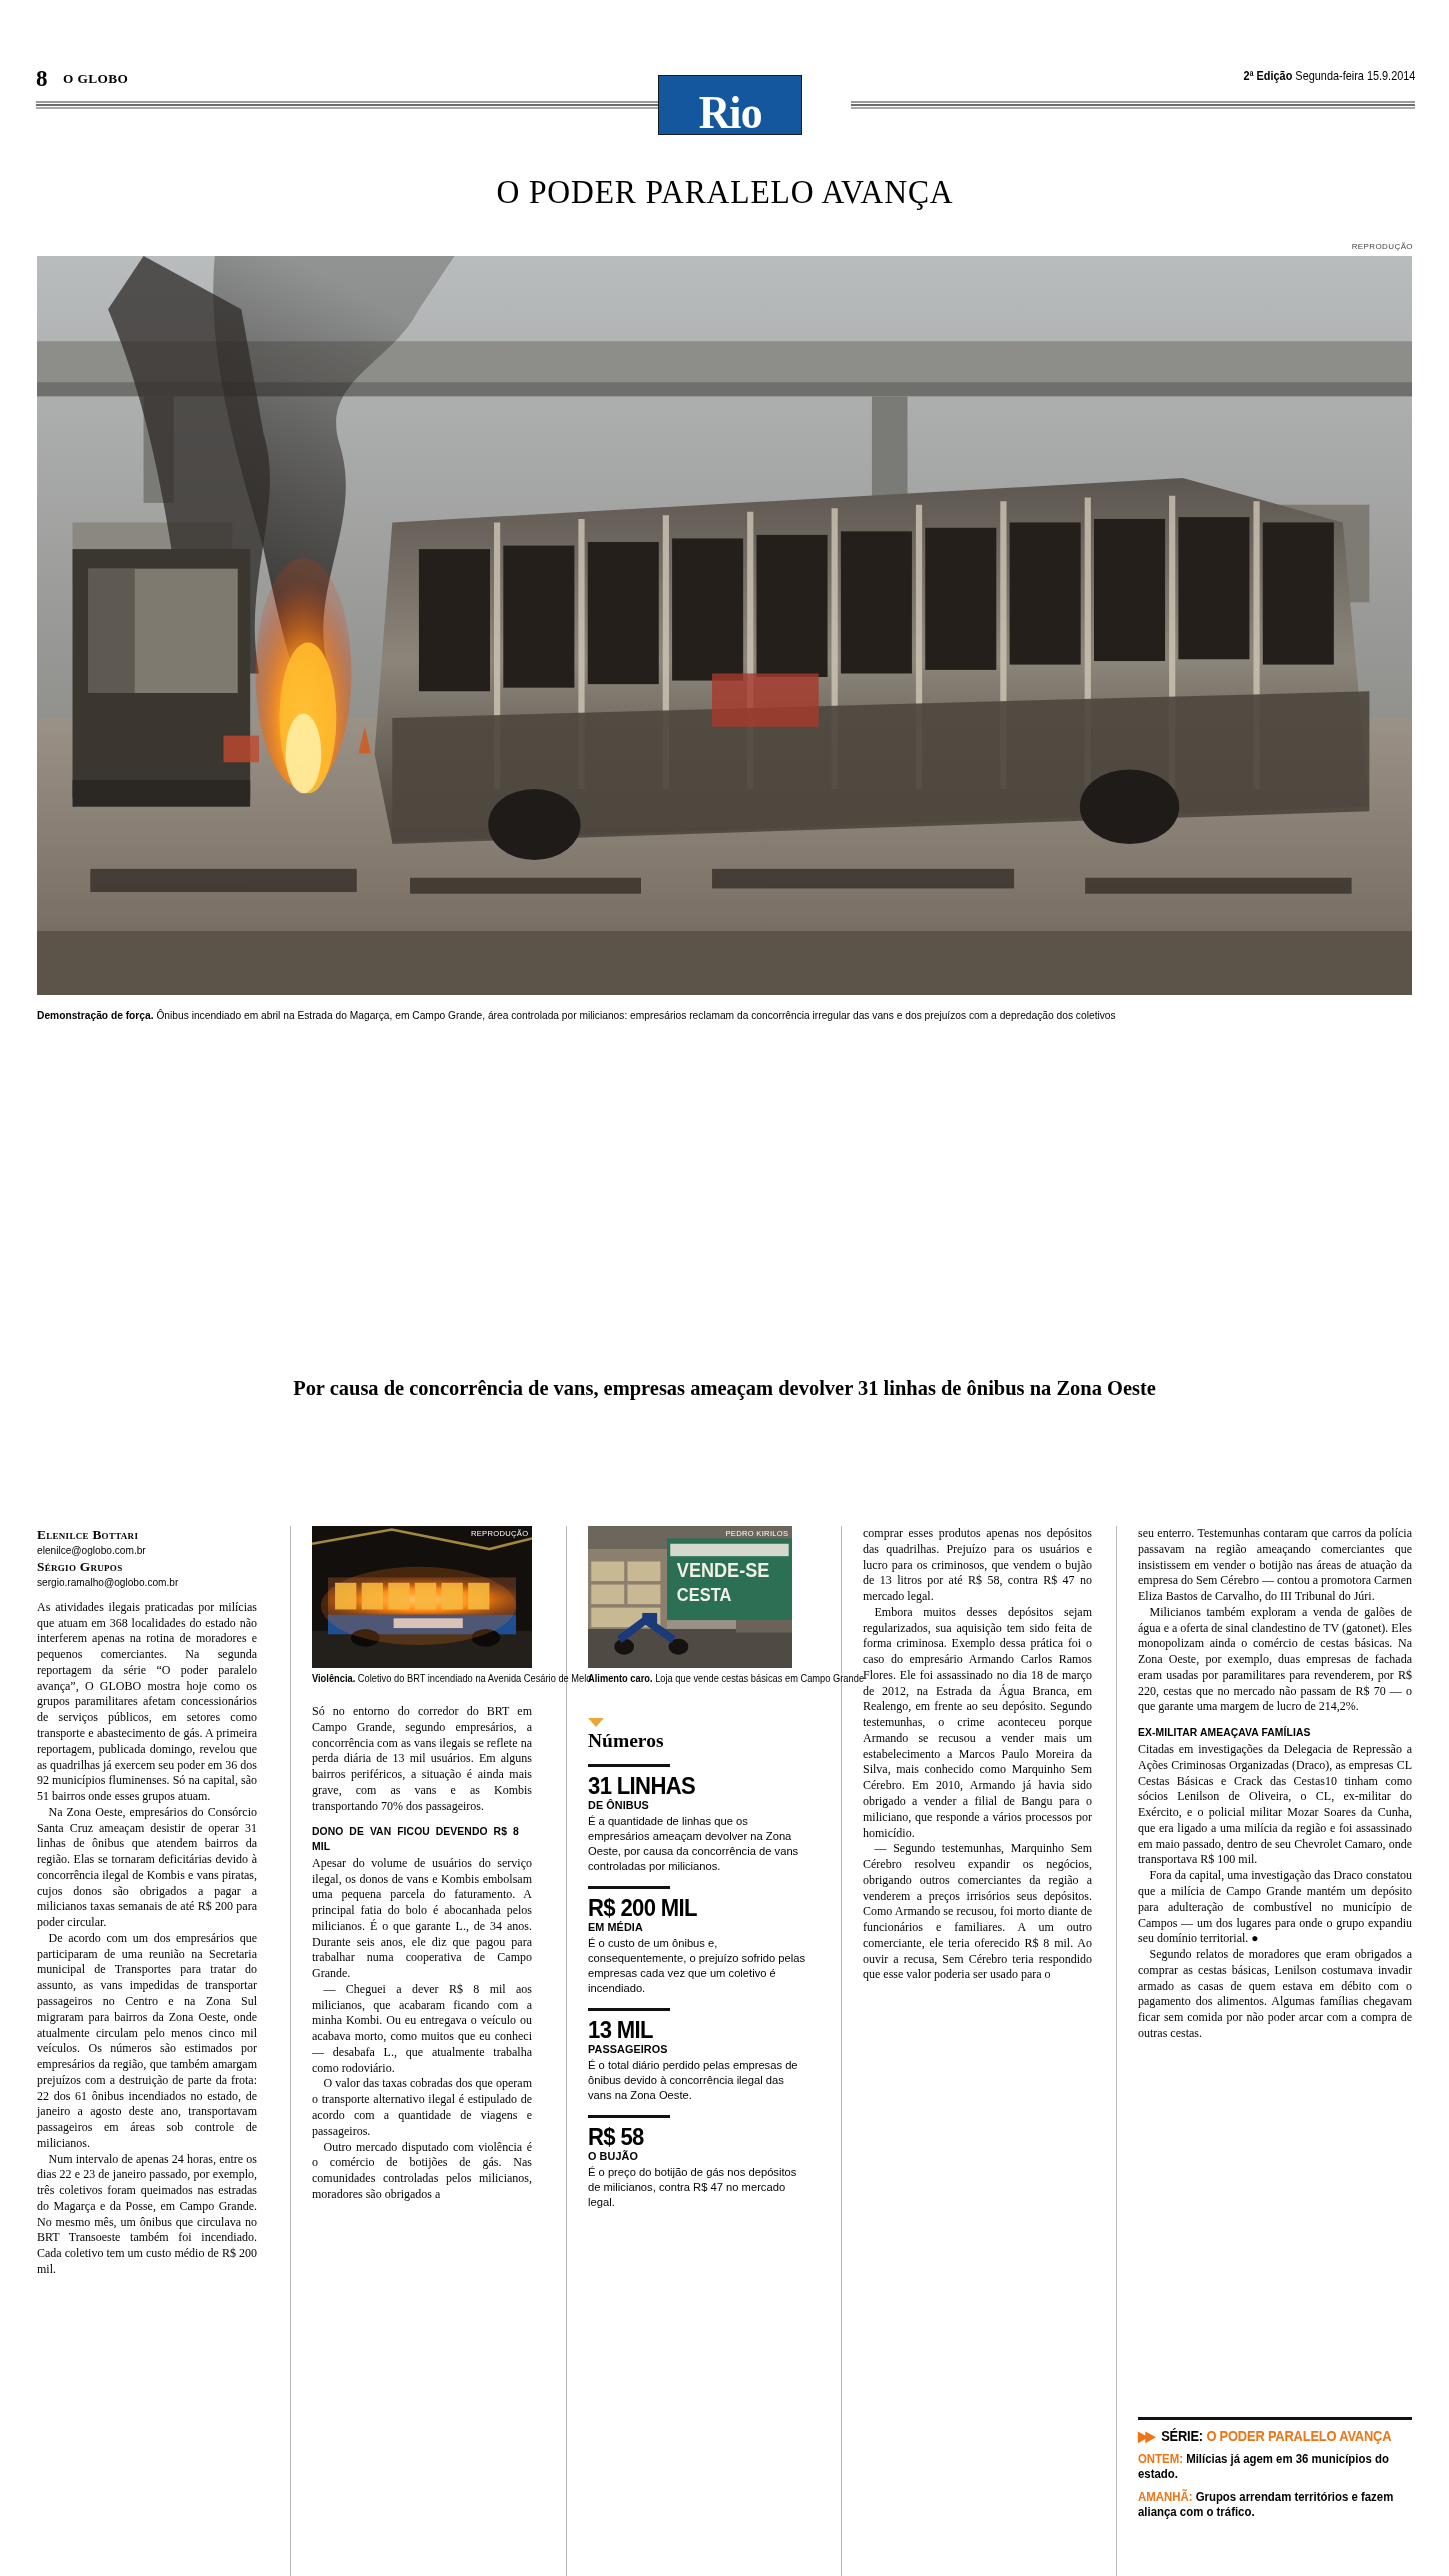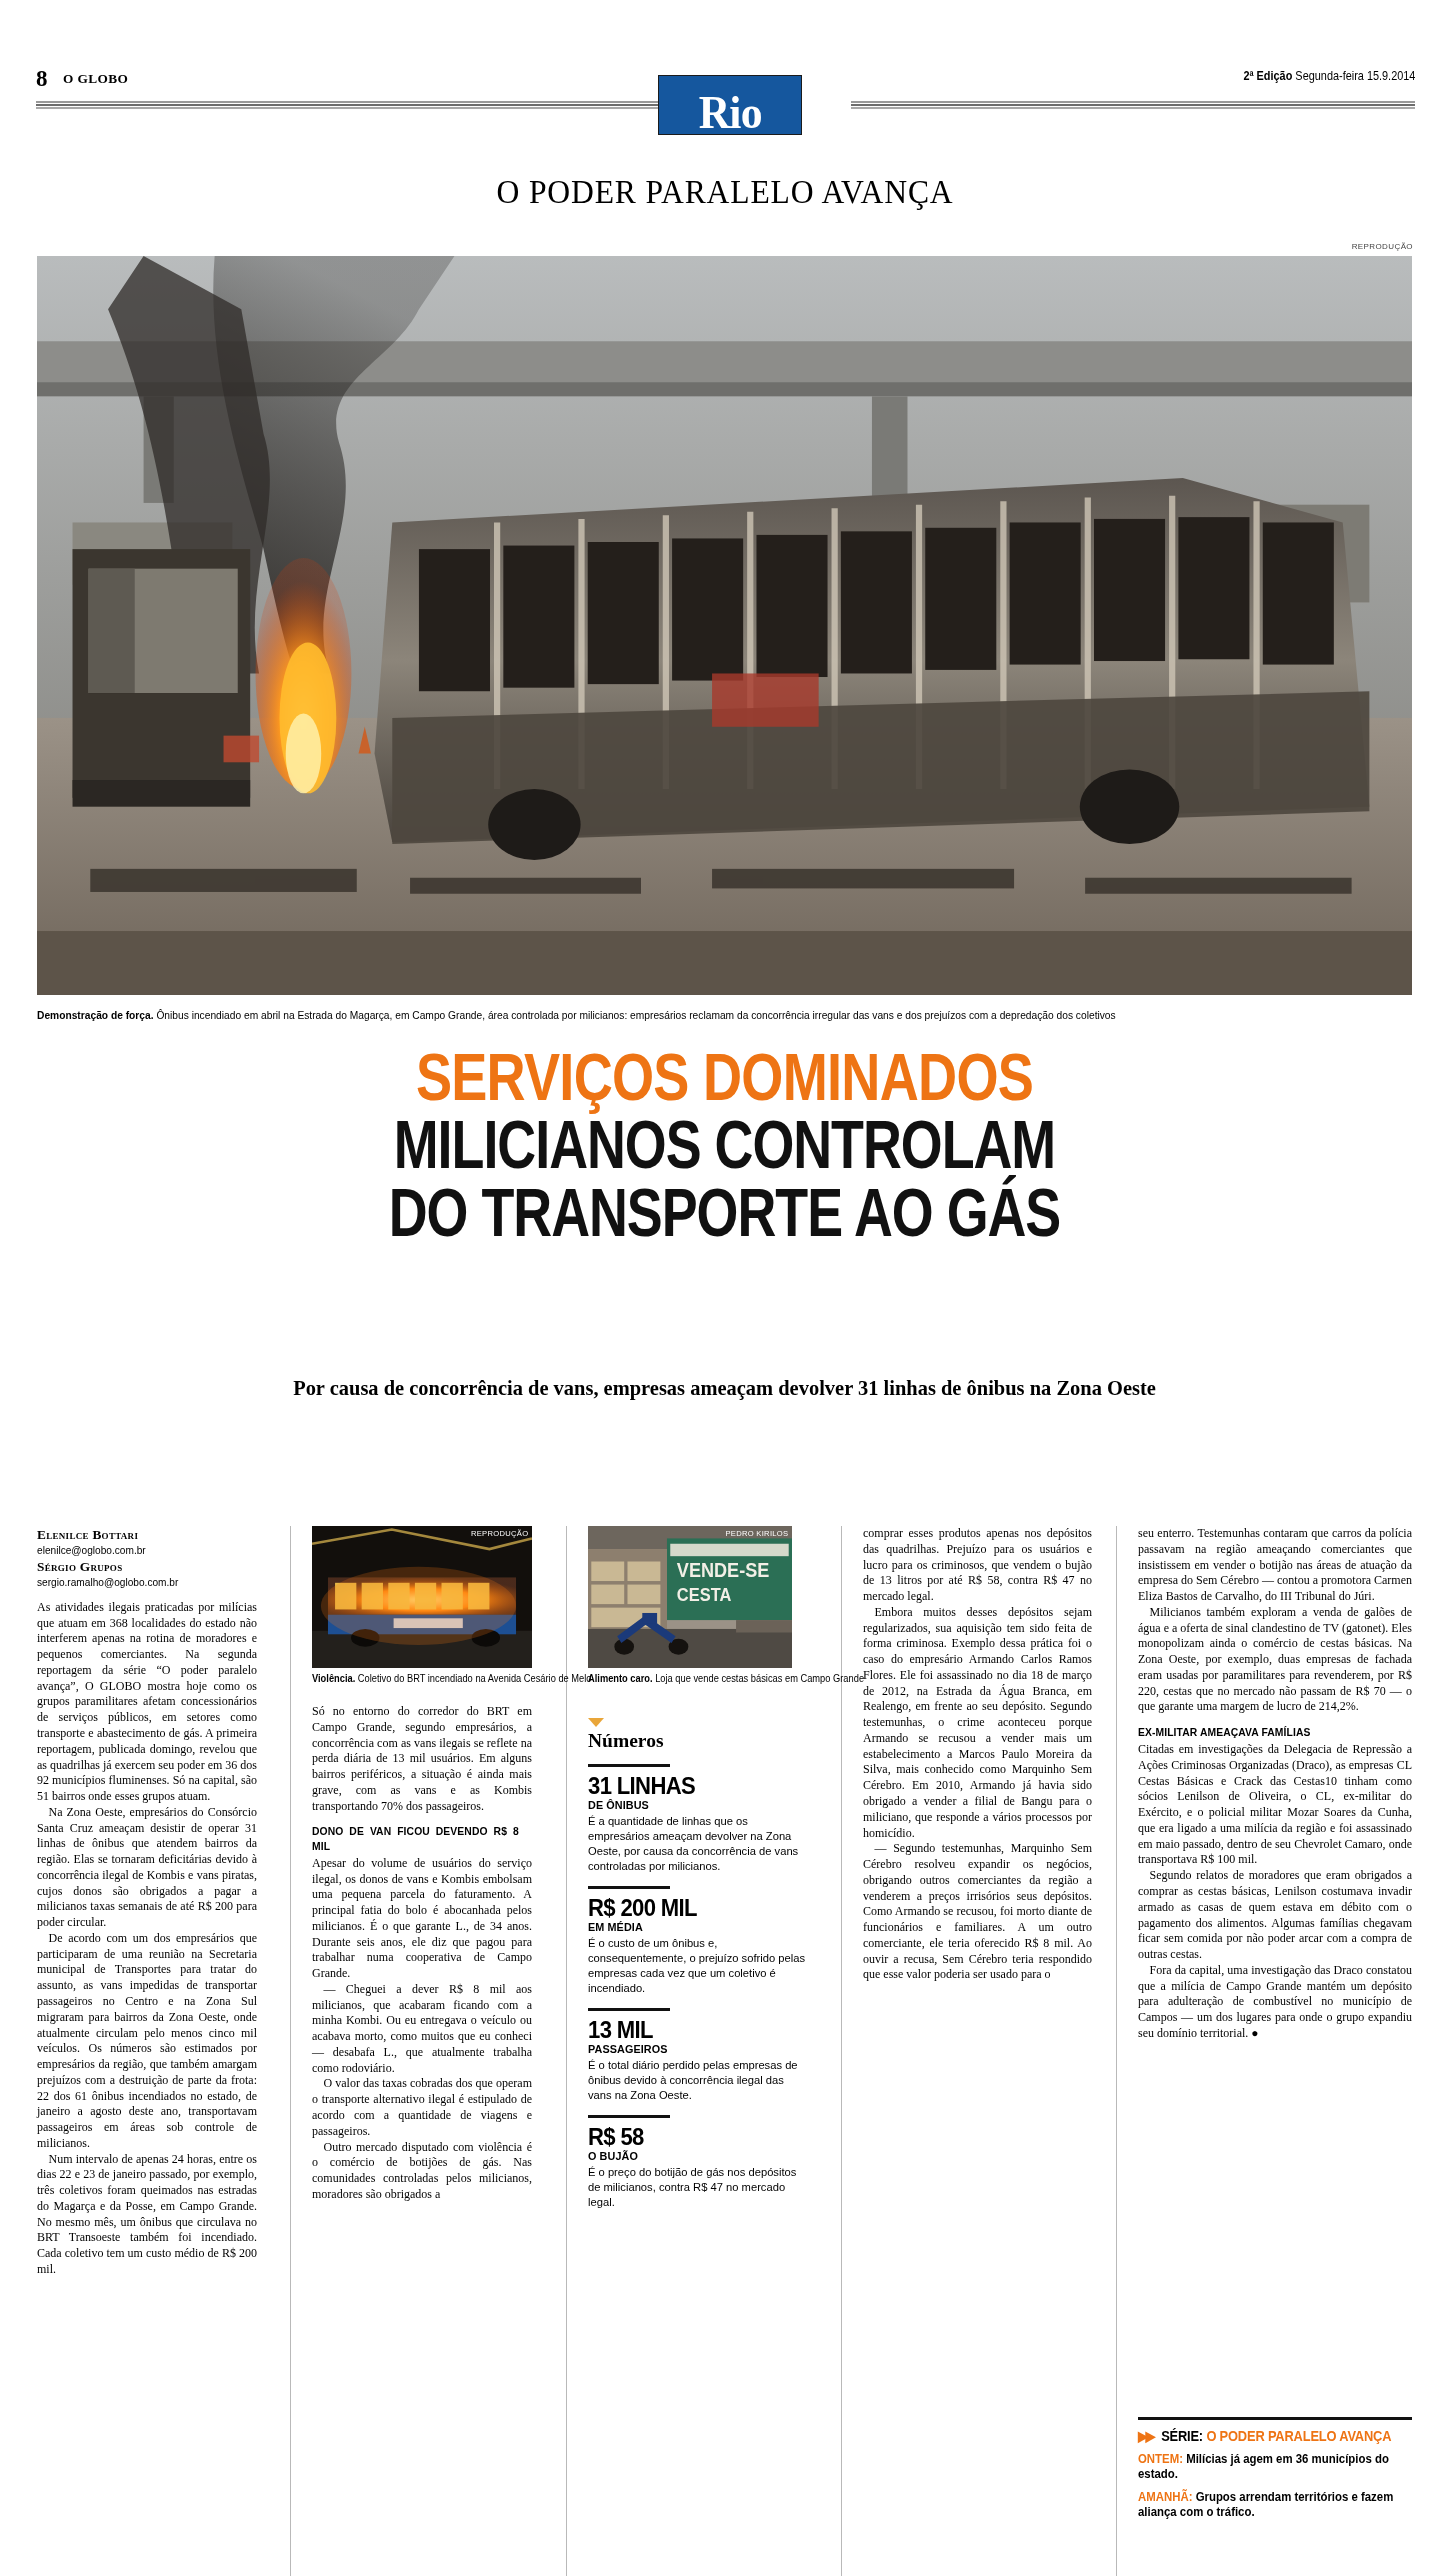--- a/index.html
+++ b/index.html
@@ -242,25 +242,20 @@
       <rect x="210" y="540" width="40" height="30" fill="#bf4a30" opacity="0.8"></rect>
 
       <polygon points="362,560 376,560 369,530" fill="#c8622b"></polygon>
     </svg>
   </div>
   <div class="main-caption">
     <b>Demonstração de força.</b>
     <span>Ônibus incendiado em abril na Estrada do Magarça, em Campo Grande, área controlada por milicianos: empresários reclamam da concorrência irregular das vans e dos prejuízos com a depredação dos coletivos</span>
   </div>
 
-  <div class="hl-wrap">
-    <span class="hl1">SERVIÇOS DOMINADOS</span>
-    <span class="hl2">MILICIANOS CONTROLAM</span>
-    <span class="hl3">DO TRANSPORTE AO GÁS</span>
-  </div>
   <div class="subhead">Por causa de concorrência de vans, empresas ameaçam devolver 31 linhas de ônibus na Zona Oeste</div>
 
   <div class="cols">
 
     <div class="vline" style="left:253px;"></div>
     <div class="vline" style="left:529px;"></div>
     <div class="vline" style="left:804px;"></div>
     <div class="vline" style="left:1079px;"></div>
 
     <div class="col c1">
@@ -391,22 +386,22 @@
         <p>— Segundo testemunhas, Marquinho Sem Cérebro resolveu expandir os negócios, obrigando outros comerciantes da região a venderem a preços irrisórios seus depósitos. Como Armando se recusou, foi morto diante de funcionários e familiares. A um outro comerciante, ele teria oferecido R$ 8 mil. Ao ouvir a recusa, Sem Cérebro teria respondido que esse valor poderia ser usado para o</p>
       </div>
     </div>
 
     <div class="col c5">
       <div class="body-txt" style="width:274px;">
         <p class="noind">seu enterro. Testemunhas contaram que carros da polícia passavam na região ameaçando comerciantes que insistissem em vender o botijão nas áreas de atuação da empresa do Sem Cérebro — contou a promotora Carmen Eliza Bastos de Carvalho, do III Tribunal do Júri.</p>
         <p>Milicianos também exploram a venda de galões de água e a oferta de sinal clandestino de TV (gatonet). Eles monopolizam ainda o comércio de cestas básicas. Na Zona Oeste, por exemplo, duas empresas de fachada eram usadas por paramilitares para revenderem, por R$ 220, cestas que no mercado não passam de R$ 70 — o que garante uma margem de lucro de 214,2%.</p>
         <div class="subhd">EX-MILITAR AMEAÇAVA FAMÍLIAS</div>
         <p class="noind">Citadas em investigações da Delegacia de Repressão a Ações Criminosas Organizadas (Draco), as empresas CL Cestas Básicas e Crack das Cestas10 tinham como sócios Lenilson de Oliveira, o CL, ex-militar do Exército, e o policial militar Mozar Soares da Cunha, que era ligado a uma milícia da região e foi assassinado em maio passado, dentro de seu Chevrolet Camaro, onde transportava R$ 100 mil.</p>
+        <p>Fora da capital, uma investigação das Draco constatou que a milícia de Campo Grande mantém um depósito para adulteração de combustível no município de Campos — um dos lugares para onde o grupo expandiu seu domínio territorial. ●</p>
         <p>Segundo relatos de moradores que eram obrigados a comprar as cestas básicas, Lenilson costumava invadir armado as casas de quem estava em débito com o pagamento dos alimentos. Algumas famílias chegavam ficar sem comida por não poder arcar com a compra de outras cestas.</p>
-        <p>Fora da capital, uma investigação das Draco constatou que a milícia de Campo Grande mantém um depósito para adulteração de combustível no município de Campos — um dos lugares para onde o grupo expandiu seu domínio territorial. ●</p>
       </div>
     </div>
 
     <div class="serie">
       <div class="topbar"></div>
       <div class="serie-head">
         <span class="arrows">▶▶</span>
         <span class="t1">SÉRIE:</span>
         <span class="t2">O PODER PARALELO AVANÇA</span>
       </div>

